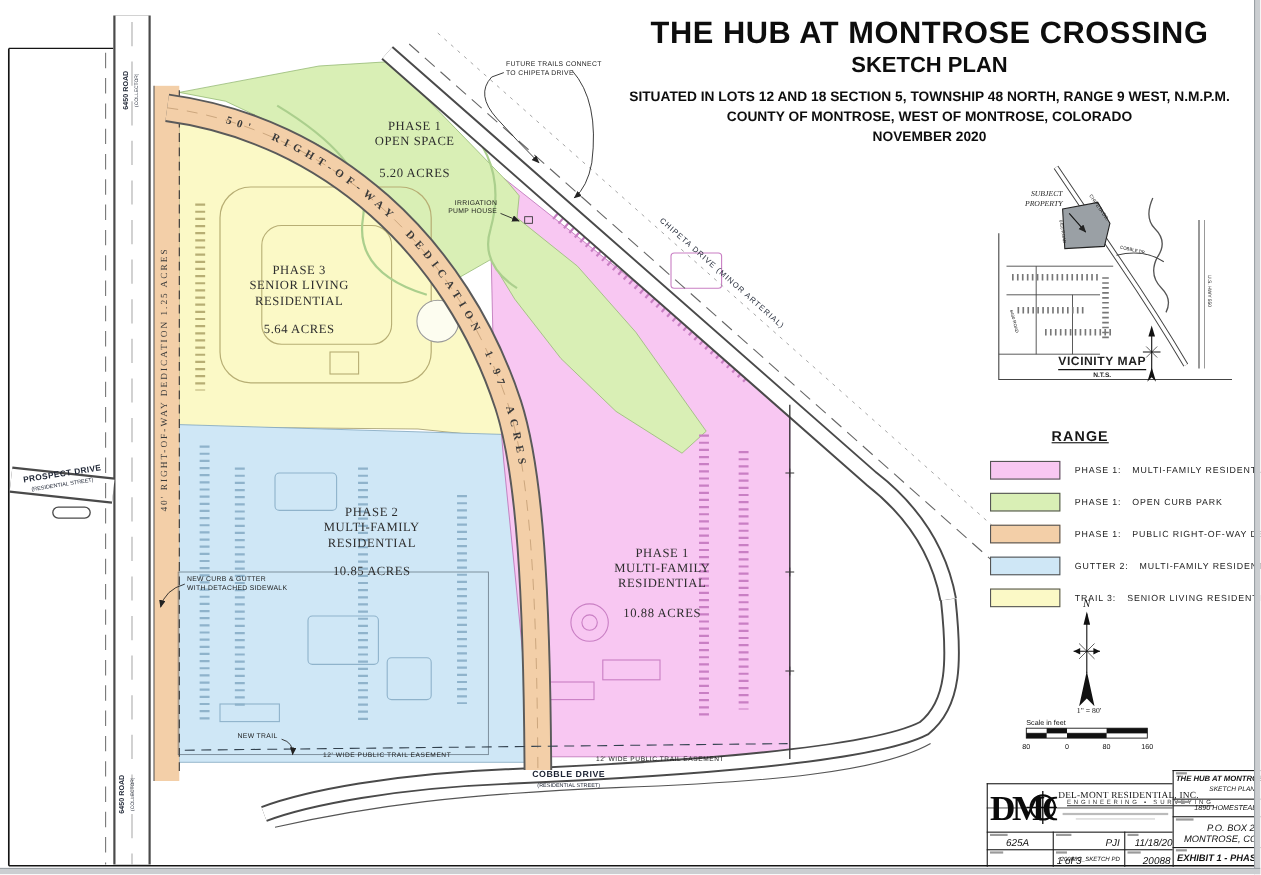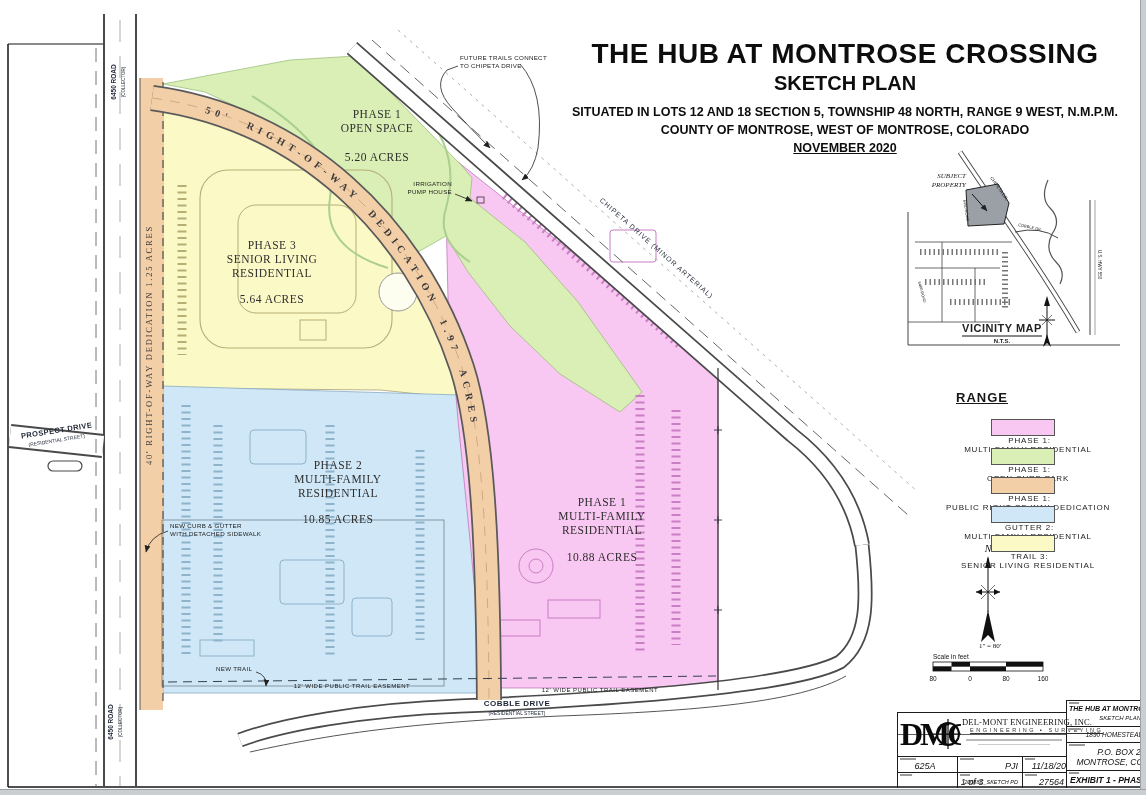--- a/index.html
+++ b/index.html
@@ -1,30 +1,30 @@
 <!DOCTYPE html>
 <html><head>
 <meta charset="utf-8">
 <style>
   html,body{margin:0;padding:0;background:#fff;}
   .stage{position:relative;width:1146px;height:795px;background:#ffffff;overflow:hidden;
          font-family:"Liberation Sans",sans-serif;color:#111;}
   .abs{position:absolute;}
   
   .sheet-title{left:545px;top:14px;width:600px;text-align:center;color:#0d0d0d;}
-  .st1{font-size:28px;font-weight:bold;line-height:32px;letter-spacing:.5px;margin-top:24px;}
+  .st1{font-size:28px;font-weight:bold;line-height:32px;letter-spacing:.5px;}
   .st2{font-size:20px;font-weight:bold;line-height:25px;margin-top:1px;}
   .st3{font-size:12.5px;font-weight:bold;line-height:18px;margin-top:7px;}
   .st4{font-size:12.5px;font-weight:bold;line-height:18px;}
-  .st5{font-size:12.5px;font-weight:bold;line-height:18px;text-decoration:underline;}
+  .st5{font-size:12.5px;font-weight:bold;line-height:18px;}
   
   .legend{left:900px;top:388px;width:246px;}
   .legend-title{margin-left:56px;display:inline-block;font-size:13px;font-weight:bold;
                 letter-spacing:1px;text-decoration:underline;color:#161616;}
-  .lg-row{display:flex;align-items:center;height:17px;margin-top:12px;flex-direction:column;}
+  .lg-row{display:flex;align-items:center;height:17px;margin-top:12px;}
   .lg-row:first-of-type{margin-top:13px;}
   .lg-swatch{width:62px;height:15px;border:1px solid #555;flex:0 0 auto;}
   .lg-phase{font-size:8px;letter-spacing:.8px;margin-left:13px;white-space:nowrap;color:#222;}
   .lg-label{font-size:8px;letter-spacing:.8px;margin-left:10px;white-space:nowrap;color:#222;}
   
   .ln{position:absolute;background:#1c1c1c;}
   .mb{position:absolute;height:2px;background:#9a9a9a;}
   .tb-val{position:absolute;font-style:italic;font-size:9px;color:#111;white-space:nowrap;}
   .tb-val-sm{position:absolute;font-style:italic;font-size:5.5px;color:#111;white-space:nowrap;}
   .tb-company{position:absolute;font-family:"Liberation Serif",serif;font-size:8.5px;
@@ -316,42 +316,42 @@
   <div class="ln" style="left:1066px;top:742px;width:80px;height:1px;"></div>
   <div class="ln" style="left:1066px;top:770px;width:80px;height:1px;"></div>
   <div class="ln" style="left:1143px;top:700px;width:1px;height:88px;"></div>
 
   <svg class="abs" style="left:899px;top:714px;" width="62" height="40" viewBox="0 0 62 40">
     <text x="1" y="31" font-size="32" font-weight="900" font-family="Liberation Serif, serif" letter-spacing="-3" fill="#0a0a0a">DMC</text>
     <circle cx="49" cy="20" r="11" fill="none" stroke="#0a0a0a" stroke-width="2"></circle>
     <path d="M49,5 V35 M34,20 H62" stroke="#0a0a0a" stroke-width="1.2"></path>
   </svg>
 
-  <div class="tb-company" style="left:962px;top:717px;width:104px;">DEL-MONT ENGINEERING, INC.</div>
+  <div class="tb-company" style="left:962px;top:717px;width:104px;">DEL-MONT RESIDENTIAL, INC.</div>
   <div class="tb-serv" style="left:970px;top:727px;">ENGINEERING ▪ SURVEYING</div>
   <div class="mb" style="left:966px;top:739px;width:96px;background:#bbb;"></div>
   <div class="mb" style="left:978px;top:744px;width:72px;height:1px;background:#ccc;"></div>
 
   <div class="mb" style="left:900px;top:758px;width:16px;"></div>
   <div class="mb" style="left:960px;top:758px;width:14px;"></div>
   <div class="mb" style="left:1025px;top:758px;width:10px;"></div>
   <div class="mb" style="left:900px;top:774px;width:12px;"></div>
   <div class="mb" style="left:960px;top:774px;width:10px;"></div>
   <div class="mb" style="left:1025px;top:774px;width:12px;"></div>
   <div class="mb" style="left:1069px;top:702px;width:10px;"></div>
   <div class="mb" style="left:1069px;top:728px;width:12px;"></div>
   <div class="mb" style="left:1069px;top:744px;width:16px;"></div>
   <div class="mb" style="left:1069px;top:772px;width:10px;"></div>
 
   <div class="tb-val" style="left:897px;top:761px;width:56px;text-align:center;">625A</div>
   <div class="tb-val" style="left:957px;top:761px;width:61px;text-align:right;">PJI</div>
   <div class="tb-val" style="left:1022px;top:761px;width:44px;text-align:right;">11/18/20</div>
   <div class="tb-val" style="left:920px;top:777px;width:56px;text-align:center;padding-left:24px;">1 of 3</div>
   <div class="tb-val-sm" style="left:957px;top:779px;width:61px;text-align:right;">20088C_SKETCH PD</div>
-  <div class="tb-val" style="left:1022px;top:777px;width:42px;text-align:right;">27564</div>
+  <div class="tb-val" style="left:1022px;top:777px;width:42px;text-align:right;">20088</div>
 
   <div class="tb-proj" style="left:1069px;top:705px;width:80px;text-align:right;">THE HUB AT MONTROSE</div>
   <div class="tb-proj2" style="left:1069px;top:715px;width:72px;text-align:right;">SKETCH PLAN</div>
   <div class="tb-proj2" style="left:1069px;top:731px;width:76px;text-align:right;font-size:6.5px;">1890 HOMESTEAD,</div>
   <div class="tb-addr" style="left:1069px;top:747px;width:74px;">P.O. BOX 2,</div>
   <div class="tb-addr" style="left:1069px;top:757px;width:74px;">MONTROSE, CO</div>
   <div class="tb-exh" style="left:1070px;top:775px;">EXHIBIT 1 - PHASI</div>
 </div>
 
 <div class="abs edge-r"></div>

